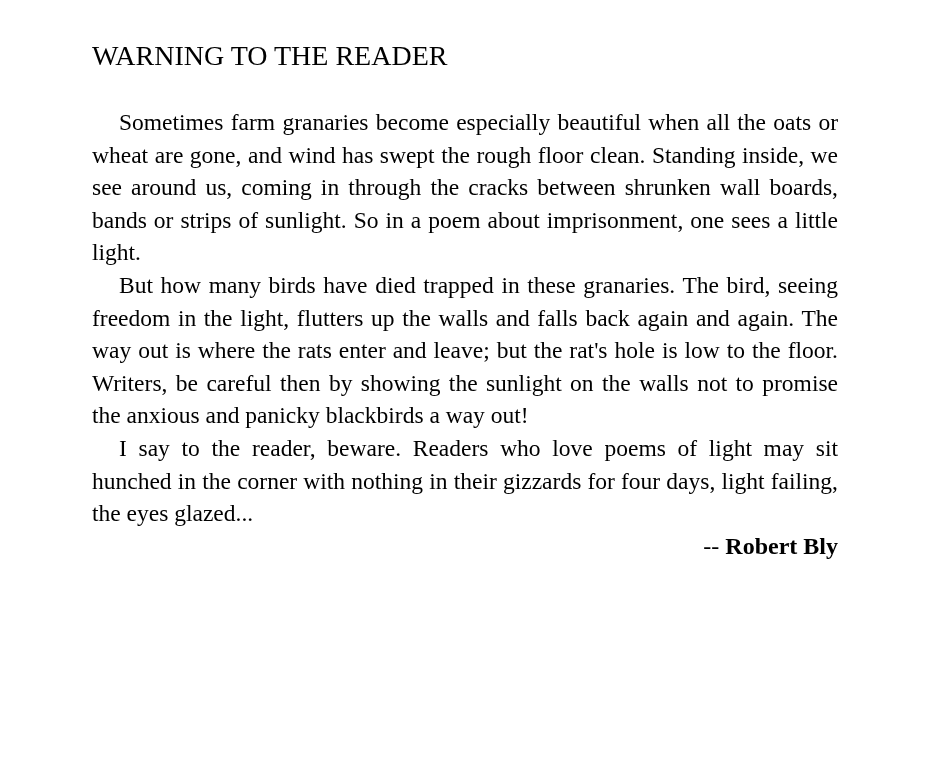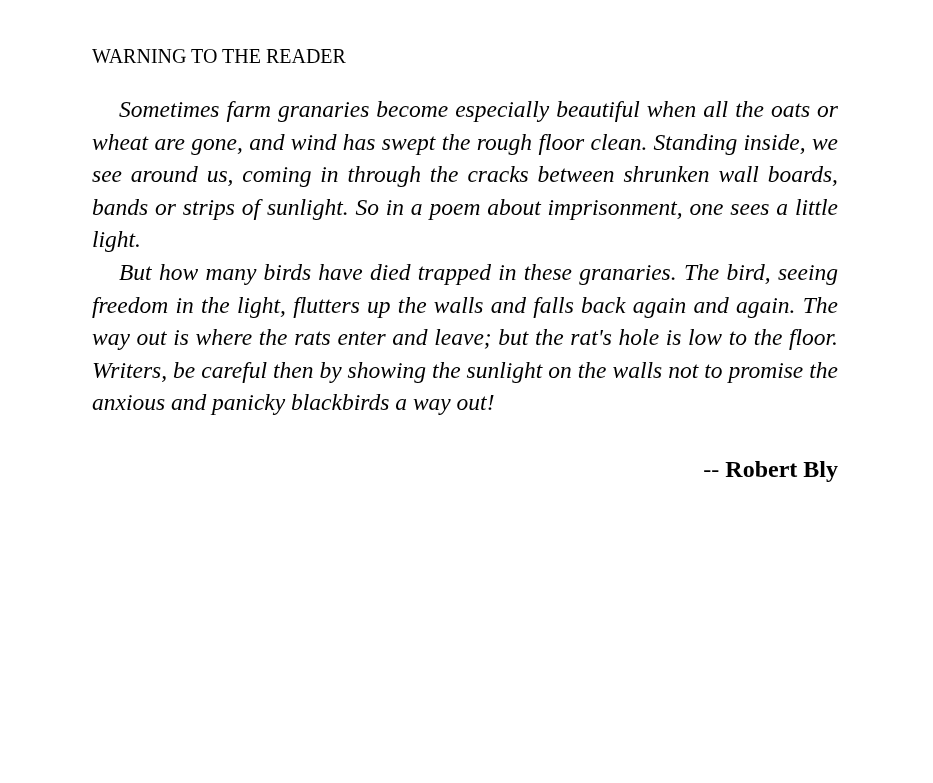--- a/index.html
+++ b/index.html
@@ -15,52 +15,51 @@
       font-family: "Liberation Serif", "DejaVu Serif", serif;
       color: #000000;
     }
     .page {
       position: absolute;
       left: 92px;
       top: 40px;
       width: 746px;
     }
     .title {
-      font-size: 20px;
+      font-size: 28px;
       line-height: 32px;
       margin: 0;
       font-weight: normal;
       letter-spacing: 0;
     }
     .body {
-      margin-top: 21px;
-      font-style: italic;
+      margin-top: 34px;
     }
     .para {
       font-size: 23.5px;
       line-height: 32.6px;
       text-align: justify;
       text-indent: 27px;
       margin: 0;
     }
     .attribution {
-      margin-top: 34px;
       text-align: right;
       font-size: 24px;
       line-height: 32px;
     }
     .attribution .author {
       font-weight: bold;
     }
   </style>
 </head>
 <body>
 
 <div class="page">
   <h1 class="title">WARNING TO THE READER</h1>
 
   <div class="body">
     <p class="para">Sometimes farm granaries become especially beautiful when all the oats or wheat are gone, and wind has swept the rough floor clean. Standing inside, we see around us, coming in through the cracks between shrunken wall boards, bands or strips of sunlight. So in a poem about imprisonment, one sees a little light.</p>
     <p class="para">But how many birds have died trapped in these granaries. The bird, seeing freedom in the light, flutters up the walls and falls back again and again. The way out is where the rats enter and leave; but the rat's hole is low to the floor. Writers, be careful then by showing the sunlight on the walls not to promise the anxious and panicky blackbirds a way out!</p>
+    <p class="para">I say to the reader, beware. Readers who love poems of light may sit hunched in the corner with nothing in their gizzards for four days, light failing, the eyes glazed...</p>
   </div>
 
   <div class="attribution"><span>-- </span><span class="author">Robert Bly</span></div>
 </div>
 
 </body></html>

